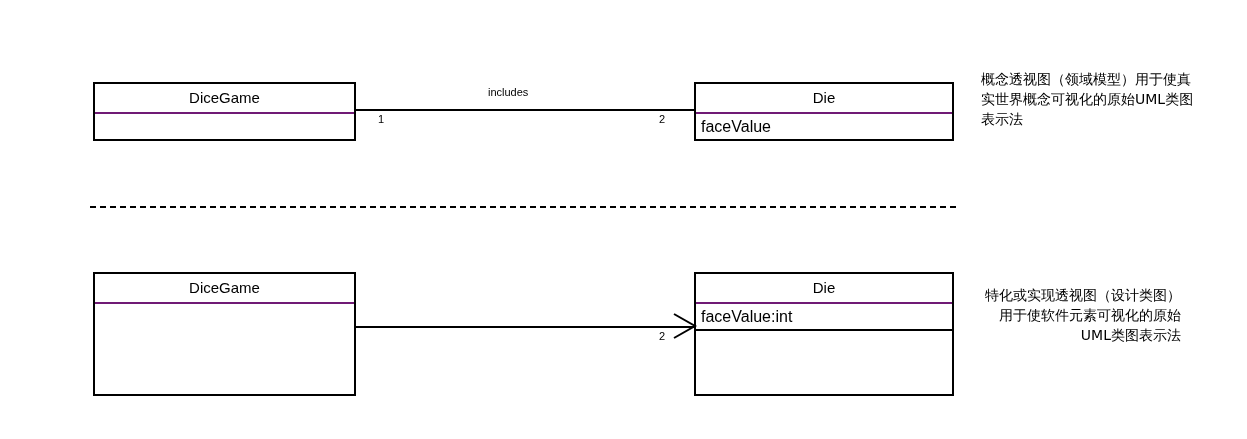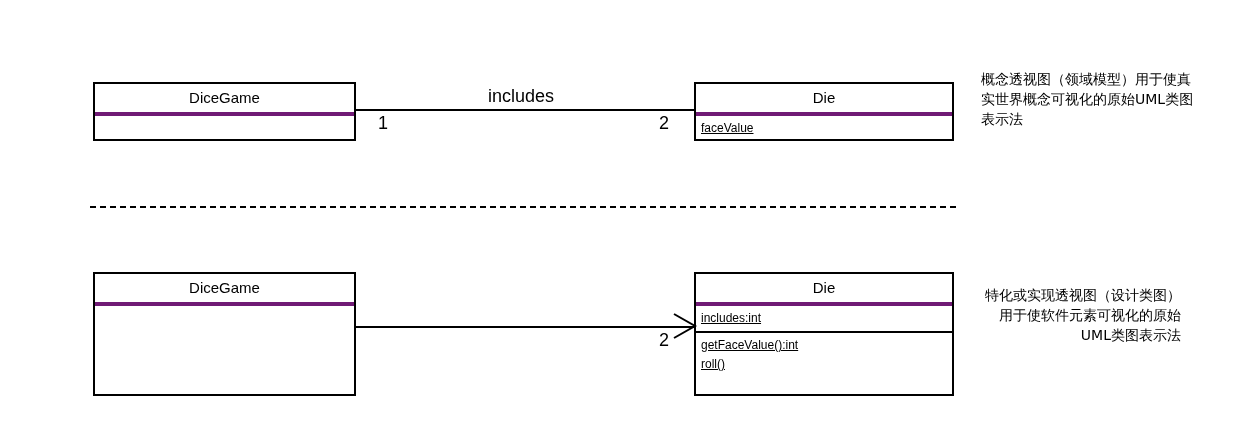--- a/index.html
+++ b/index.html
@@ -28,32 +28,31 @@
     background: #ffffff;
     box-sizing: border-box;
     display: flex;
     flex-direction: column;
   }
   .uml-name {
     text-align: center;
     font-size: 15px;
     line-height: 1;
     padding: 6px 4px 7px 4px;
-    border-bottom: 4px solid #701a75;
+    border-bottom: 2px solid #701a75;
     box-sizing: border-box;
     white-space: nowrap;
   }
   .uml-compartment {
-    font-size: 12px;
+    font-size: 16px;
     line-height: 19px;
     padding: 3px 2px 3px 5px;
     box-sizing: border-box;
     border-bottom: 2px solid #000000;
     white-space: pre;
-    text-decoration: underline;
   }
   .uml-compartment.last {
     border-bottom: none;
     flex: 1 1 auto;
   }
   .uml-compartment.empty {
     border-bottom: none;
     flex: 1 1 auto;
   }
   
@@ -66,21 +65,21 @@
   .assoc-line {
     position: absolute;
     background: #000000;
     height: 2px;
   }
   #assoc-line-conceptual { left: 355px; top: 109px; width: 340px; }
   #assoc-line-design     { left: 356px; top: 326px; width: 338px; }
 
   .assoc-label {
     position: absolute;
-    font-size: 18px;
+    font-size: 11px;
     line-height: 1;
     white-space: nowrap;
   }
   #assoc-name-includes { left: 488px; top: 87px; }
   #mult-left-conceptual  { left: 378px; top: 114px; }
   #mult-right-conceptual { left: 659px; top: 114px; }
   #mult-right-design     { left: 659px; top: 331px; }
 
   
   .arrow-head {
@@ -148,23 +147,21 @@
   <div class="annotation" id="annotation-conceptual">概念透视图（领域模型）用于使真实世界概念可视化的原始UML类图表示法</div>
 
   <div id="perspective-divider"></div>
 
   <div class="uml-class" id="box-dicegame-design">
     <div class="uml-name">DiceGame</div>
   </div>
 
   <div class="uml-class" id="box-die-design">
     <div class="uml-name">Die</div>
-    <div class="uml-compartment">includes:int</div>
-    <div class="uml-compartment last">getFaceValue():int
-roll()</div>
+    <div class="uml-compartment">faceValue:int</div>
   </div>
 
   <div class="assoc-line" id="assoc-line-design"></div>
 
   <svg class="arrow-head" viewBox="0 0 26 28">
     <polyline points="2,2 23,14 2,26" fill="none" stroke="#000000" stroke-width="2"></polyline>
   </svg>
 
   <div class="assoc-label" id="mult-right-design">2</div>
 

